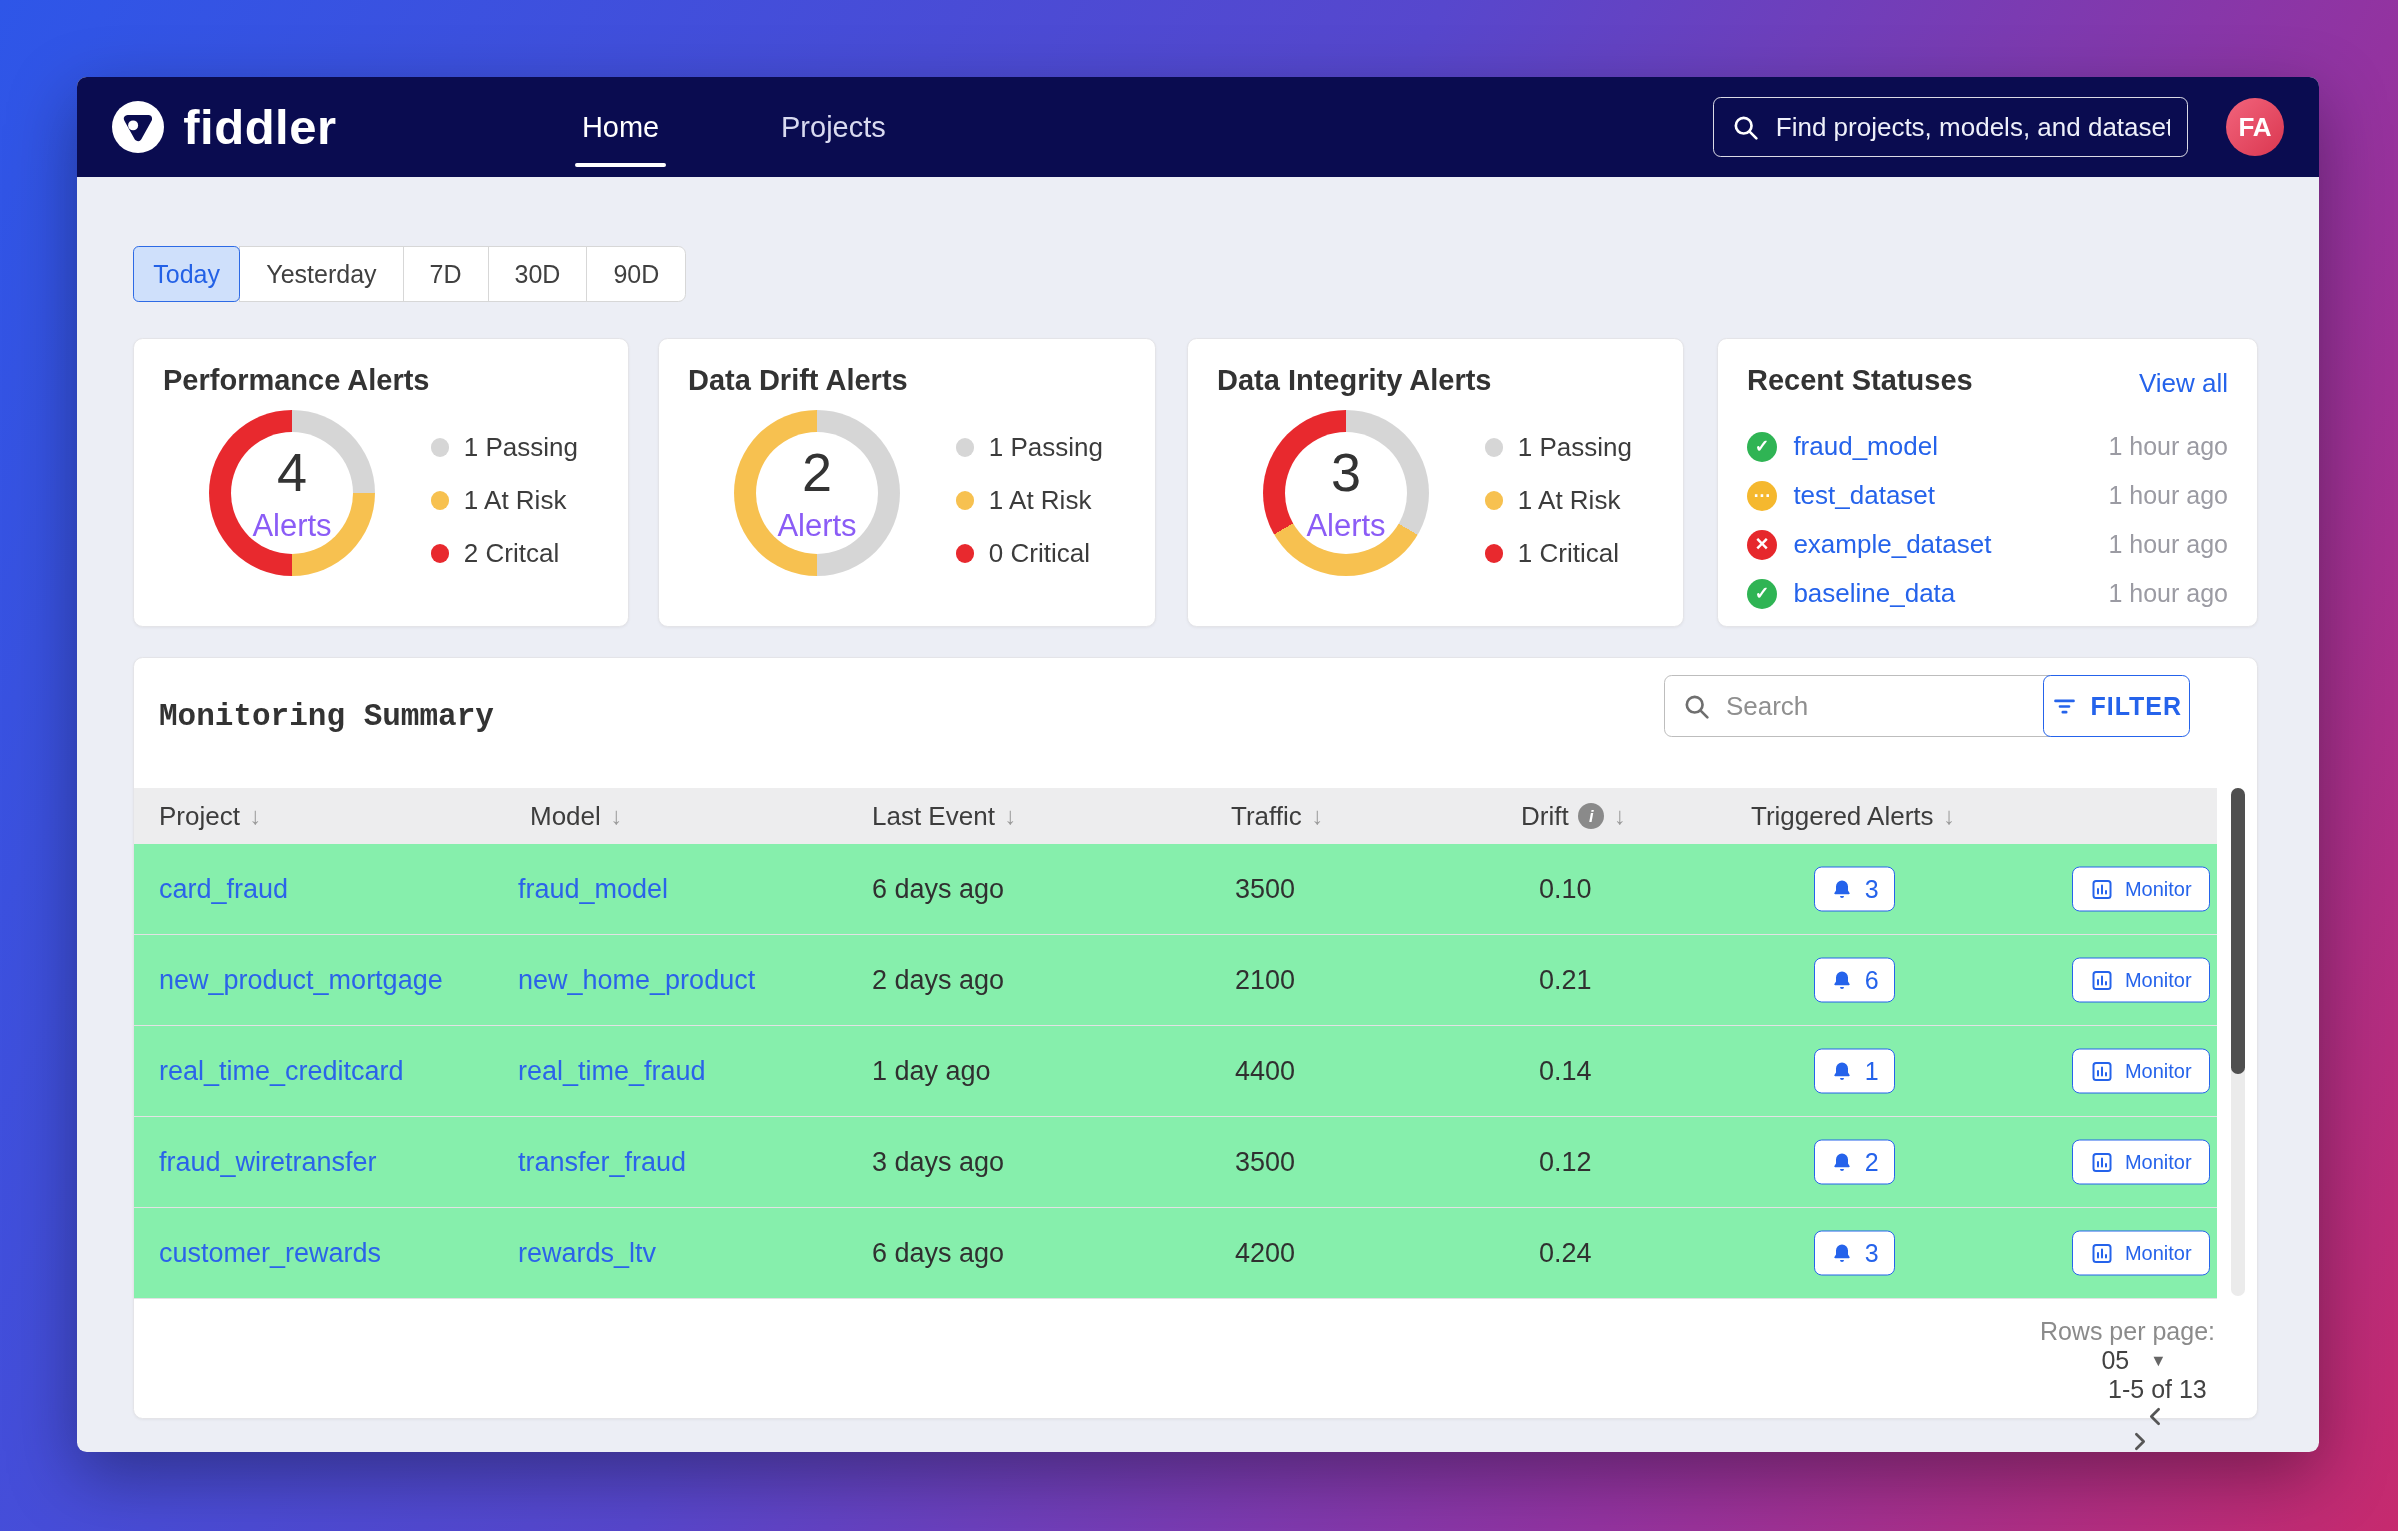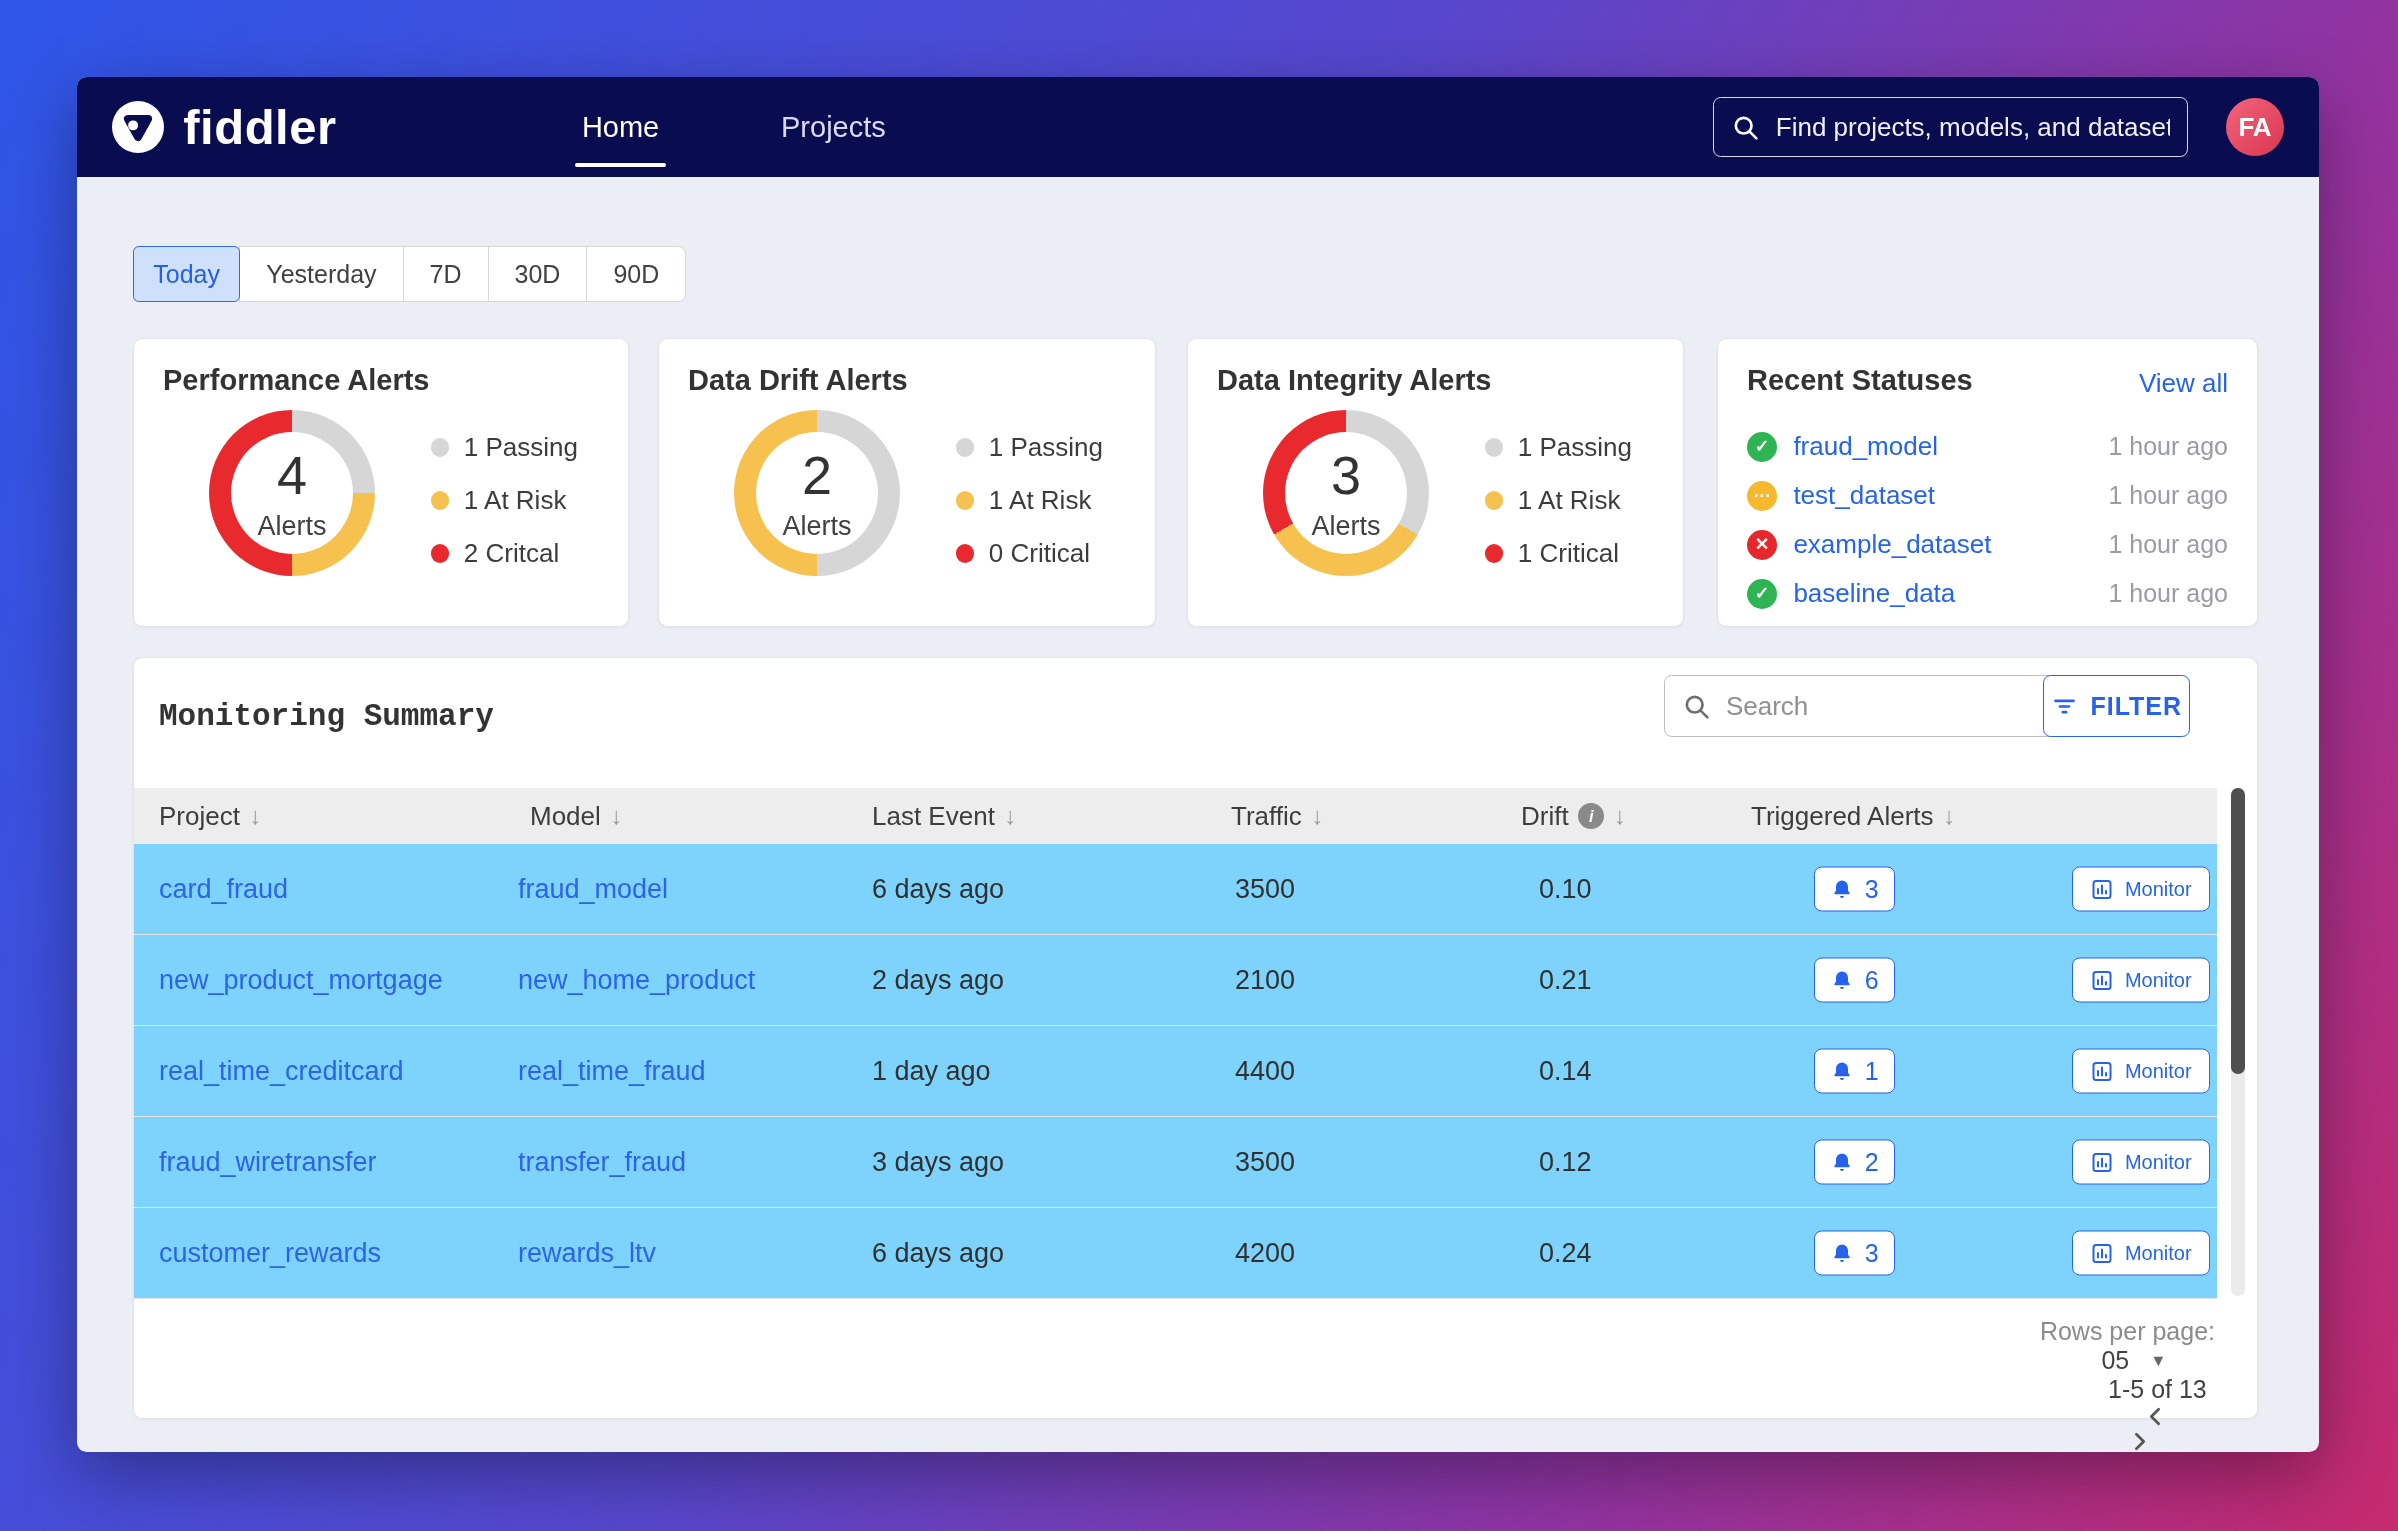--- a/index.html
+++ b/index.html
@@ -42,21 +42,21 @@
   .card { position:absolute; background:#fff; border:1px solid #e4e4e8; border-radius:9.7px; box-shadow:0 1px 2.9px rgba(0,0,0,.05); }
   #card-performance { left:56px;  top:261px; width:496px; height:289px; }
   #card-drift       { left:581px; top:261px; width:498px; height:289px; }
   #card-integrity   { left:1110px;top:261px; width:497px; height:289px; }
   #card-statuses    { left:1640px;top:261px; width:541px; height:289px; }
   .card-title { position:absolute; left:29px; top:25px; font-size:29px; font-weight:bold; color:#333; }
   .donut { position:absolute; left:75px; top:71px; width:166px; height:166px; border-radius:50%; }
   .donut-hole { position:absolute; left:22px; top:22px; width:122px; height:122px; border-radius:50%; background:#fff;
     display:flex; flex-direction:column; align-items:center; justify-content:center; }
   .donut-num { font-size:54px; color:#333; line-height:1; margin-top:3.9px; }
-  .donut-unit { font-size:27px; color:#404040; margin-top:9px; }
+  .donut-unit { font-size:31px; color:#8b5cf6; margin-top:9px; }
   .legend { position:absolute; left:297px; top:93px; display:flex; flex-direction:column; gap:22px; }
   .legend-item { display:flex; align-items:center; gap:14.5px; }
   .legend-dot { width:18.3px; height:18.3px; border-radius:50%; flex:none; }
   .legend-label { font-size:26px; color:#3c3c3c; }
   
   .view-all { position:absolute; right:29px; top:29px; font-size:26px; color:#2563eb; cursor:pointer; }
   .status-list { position:absolute; left:29px; right:29px; top:83px; display:flex; flex-direction:column; }
   .status-item { height:49px; display:flex; align-items:center; }
   .status-icon { width:30px; height:30px; border-radius:50%; color:#fff; display:flex; align-items:center; justify-content:center;
     font-size:17.4px; font-weight:bold; flex:none; }
@@ -76,21 +76,21 @@
   .filter-btn svg { width:27px; height:27px; stroke:#2563eb; }
   .thead { position:absolute; left:0; top:130px; width:2083px; height:56px; background:#ededee; }
   .th { position:absolute; top:0; height:56px; display:flex; align-items:center; gap:9.7px;
     font-size:26px; color:#3d3d3d; font-weight:500; }
   .sort-arrow { color:#9a9a9a; font-size:24px; }
   .info-icon { width:26px; height:26px; border-radius:50%; background:#8a8a8a; color:#fff; font-size:16.4px; font-weight:bold;
     font-style:italic; display:flex; align-items:center; justify-content:center; }
   .th-project { left:25px; } .th-model { left:396px; } .th-event { left:738px; }
   .th-traffic { left:1097px; } .th-drift { left:1387px; } .th-alerts { left:1617px; }
   .rows { position:absolute; left:0; top:186px; width:2083px; }
-  .row { position:relative; height:91px; border-bottom:1px solid #e2e2e4; background:#7dd3fc;padding-left:36px; }
+  .row { position:relative; height:91px; border-bottom:1px solid #e2e2e4; background:#86efac;padding-left:36px; }
   .cell { position:absolute; top:50%; transform:translateY(-50%); font-size:27px; }
   .c-link { color:#2b63e9; cursor:pointer; }
   .c-project { left:25px; } .c-model { left:384px; } .c-event { left:738px; color:#303030; }
   .c-traffic { left:1101px; color:#303030; } .c-drift { left:1405px; color:#303030; }
   .alerts-pill { left:1680px; width:81px; height:45px; border:1.9px solid #2563eb; border-radius:7.7px; background:#fff;
     display:flex; align-items:center; justify-content:center; gap:10.6px; color:#2563eb; cursor:pointer; }
   .alerts-pill svg { width:24px; height:24px; fill:#2563eb; }
   .alerts-count { font-size:25px; }
   .monitor-btn { left:1938px; width:138px; height:45px; border:1.9px solid #2563eb; border-radius:7.7px; background:#fff;
     display:flex; align-items:center; justify-content:center; gap:10.6px; color:#2563eb; cursor:pointer; }

